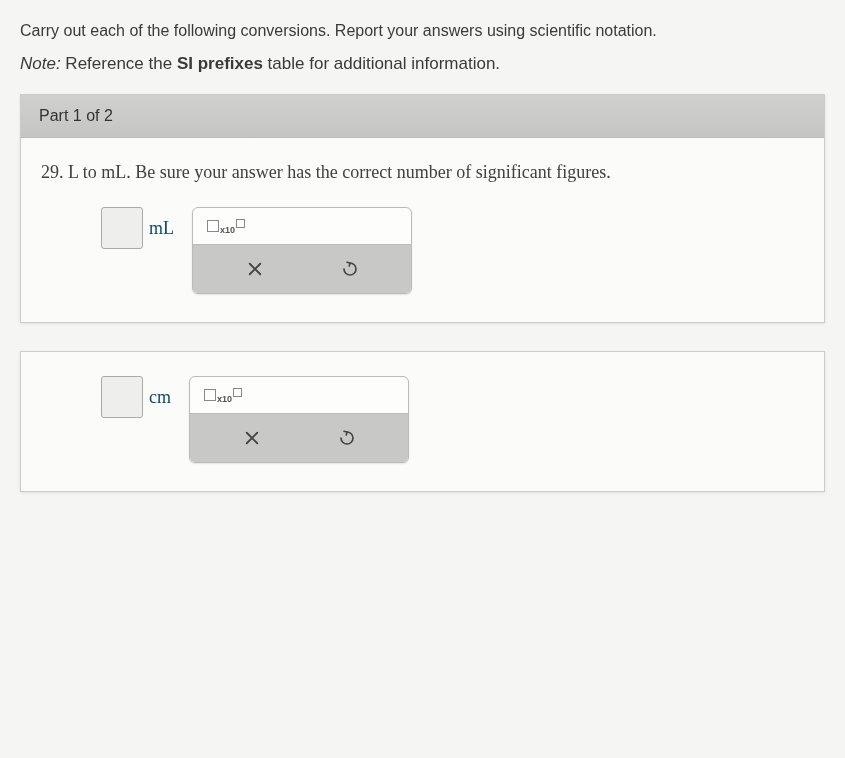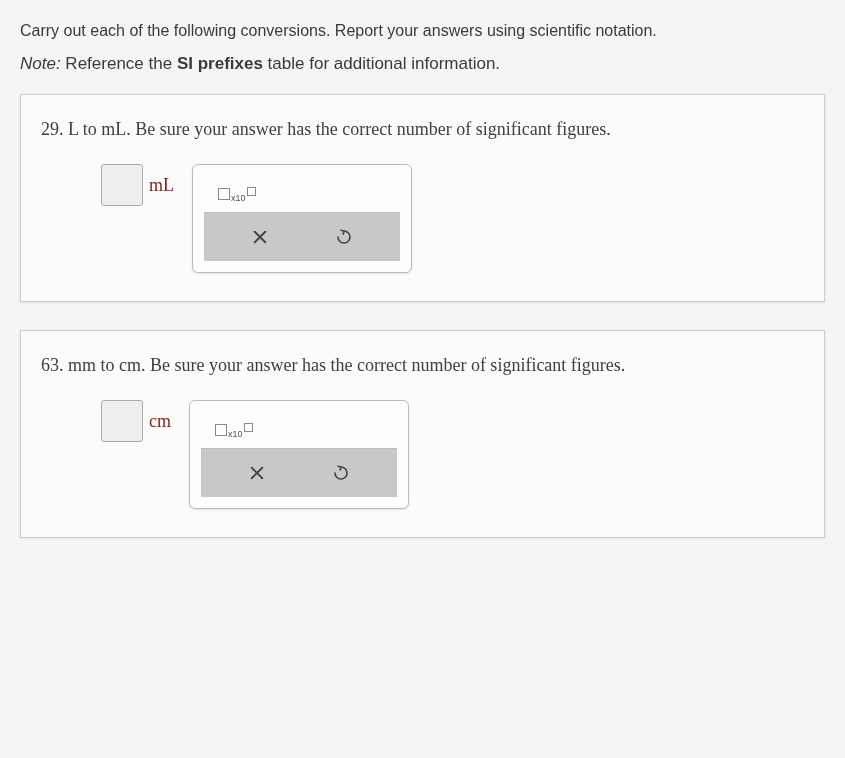--- a/index.html
+++ b/index.html
@@ -68,30 +68,31 @@
     .answer-input {
       width: 42px;
       height: 42px;
       border: 1px solid #aaa;
       background: #eeeeec;
       border-radius: 3px;
     }
     .unit {
       font-family: Georgia, serif;
       font-size: 18px;
-      color: #7f1d1d;
+      color: #0c4a6e;
     }
     .tool-panel {
       border: 1px solid #bbb;
       border-radius: 6px;
       background: #fdfdfc;
       width: 220px;
-      padding: 11px;
+      padding: 0;
       overflow: hidden;
       box-shadow: 0 1px 2px rgba(0,0,0,0.1);
+      font-weight: bold;
     }
     .tool-top {
       padding: 12px 14px;
       display: flex;
       align-items: center;
     }
     .sci-notation {
       display: inline-flex;
       align-items: flex-end;
       font-size: 12px;
@@ -144,20 +145,21 @@
 </head>
 <body>
 
 <div class="instructions">Carry out each of the following conversions. Report your answers using scientific notation.</div>
 
 <div class="note">
   <span class="italic">Note:</span><span> Reference the </span><span class="bold-italic">SI prefixes</span><span> table for additional information.</span>
 </div>
 
 <div class="part-container">
+  <div class="part-header">Part 1 of 2</div>
   <div class="part-body">
     <div class="question-text">
       <span>29. L to mL.</span><span> Be sure your answer has the correct number of significant figures.</span>
     </div>
     <div class="answer-row">
       <div class="answer-input-wrap">
         <div class="answer-input"></div>
         <span class="unit">mL</span>
       </div>
       <div class="tool-panel">
@@ -181,23 +183,20 @@
             </svg>
           </div>
         </div>
       </div>
     </div>
   </div>
 </div>
 
 <div class="part-container">
   <div class="part-body">
-    <div class="question-text">
-      <span>63. mm to cm.</span><span> Be sure your answer has the correct number of significant figures.</span>
-    </div>
     <div class="answer-row">
       <div class="answer-input-wrap">
         <div class="answer-input"></div>
         <span class="unit">cm</span>
       </div>
       <div class="tool-panel">
         <div class="tool-top">
           <span class="sci-notation">
             <span class="sci-box"></span>
             <span class="sci-x10">x10</span>

